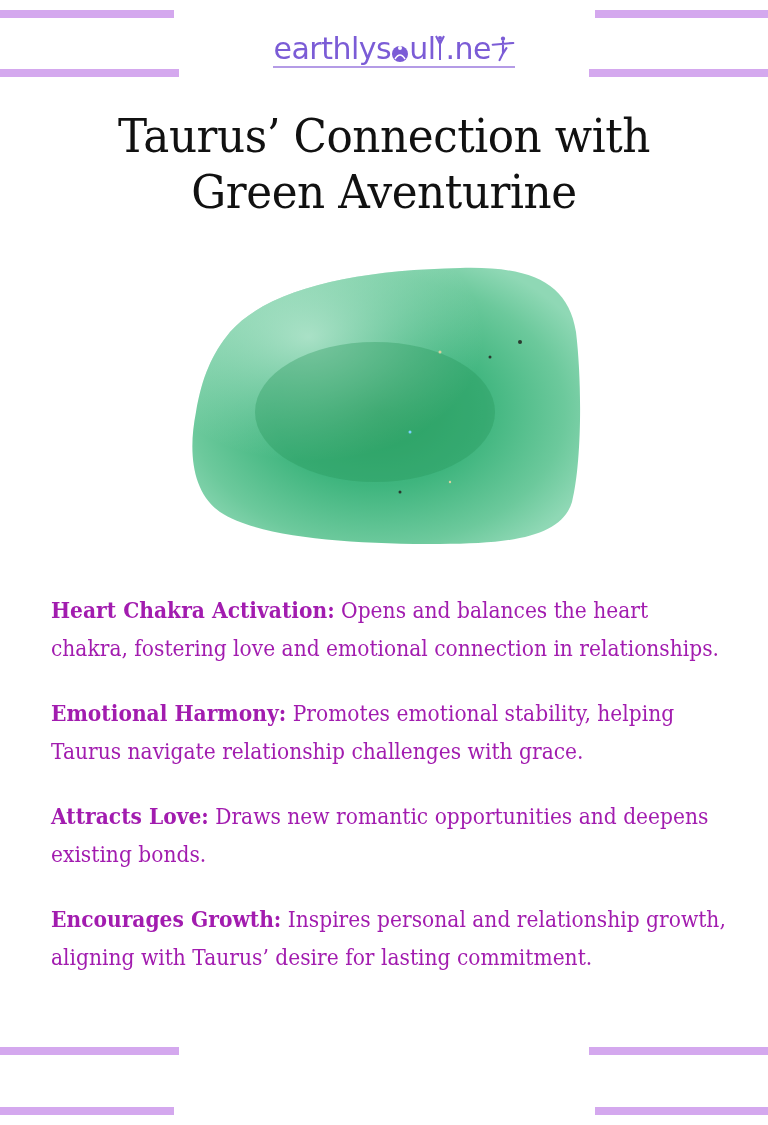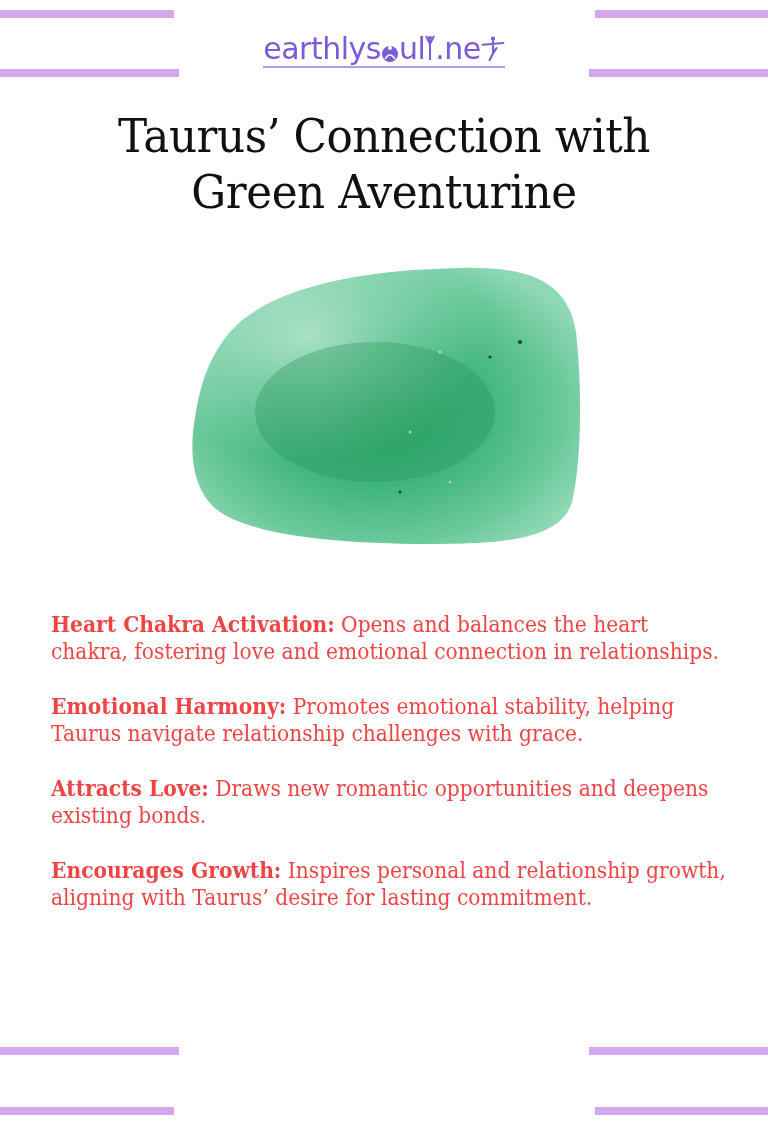--- a/index.html
+++ b/index.html
@@ -11,21 +11,21 @@
     .bar.tl2 { left: 0; top: 69px; width: 179px; }
     .bar.tr1 { left: 595px; top: 10px; width: 173px; }
     .bar.tr2 { left: 589px; top: 69px; width: 179px; }
     .bar.bl1 { left: 0; top: 1047px; width: 179px; }
     .bar.bl2 { left: 0; top: 1107px; width: 174px; }
     .bar.br1 { left: 589px; top: 1047px; width: 179px; }
     .bar.br2 { left: 595px; top: 1107px; width: 173px; }
 
     .logo {
       position: absolute; left: 253px; top: 24px; width: 262px; height: 44px;
-      display: flex; align-items: flex-end; justify-content: center;
+      display: flex; align-items: flex-end; justify-content: flex-end;
     }
     .logo-text {
       font-family: "DejaVu Sans", sans-serif;
       font-size: 30px; letter-spacing: -0.5px; line-height: 34px;
       color: #7b5cd6; font-weight: 400;
       border-bottom: 2px solid #b49be6; padding-bottom: 0px;
       display: inline-flex; align-items: flex-end;
     }
     .logo-figure { display: inline-block; width: 18px; height: 34px; }
 
@@ -34,23 +34,23 @@
       font-family: "DejaVu Serif", serif; font-weight: 400;
       font-size: 47px; line-height: 56px; color: #111111;
       letter-spacing: -0.5px; transform: scaleX(0.93); transform-origin: center;
     }
 
     .stone {
       position: absolute; left: 190px; top: 262px; width: 392px; height: 284px;
     }
 
     .benefits {
-      position: absolute; left: 51px; top: 610px; width: 680px;
-      font-family: "DejaVu Serif", serif; font-size: 23px; line-height: 27px;
-      color: #ef4444;
+      position: absolute; left: 51px; top: 591px; width: 680px;
+      font-family: "DejaVu Serif", serif; font-size: 23px; line-height: 38px;
+      color: #a21caf;
     }
     .benefit { margin-bottom: 27px; transform: scaleX(0.88); transform-origin: left; width: 113%; }
     .benefit b { font-weight: 700; }
   </style>
 </head>
 <body>
 
 <div class="bar tl1"></div>
 <div class="bar tl2"></div>
 <div class="bar tr1"></div>

